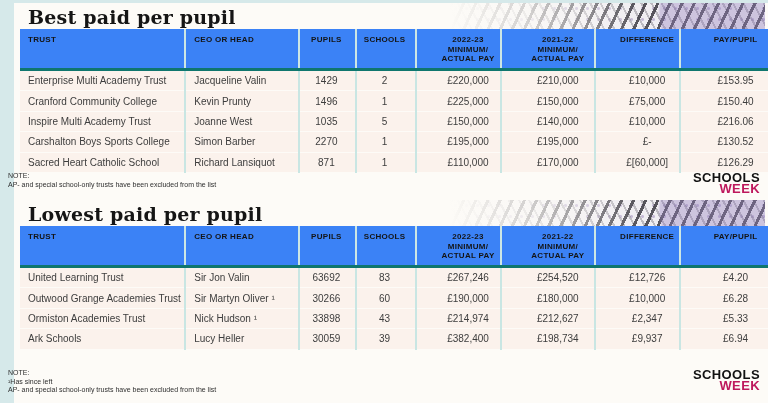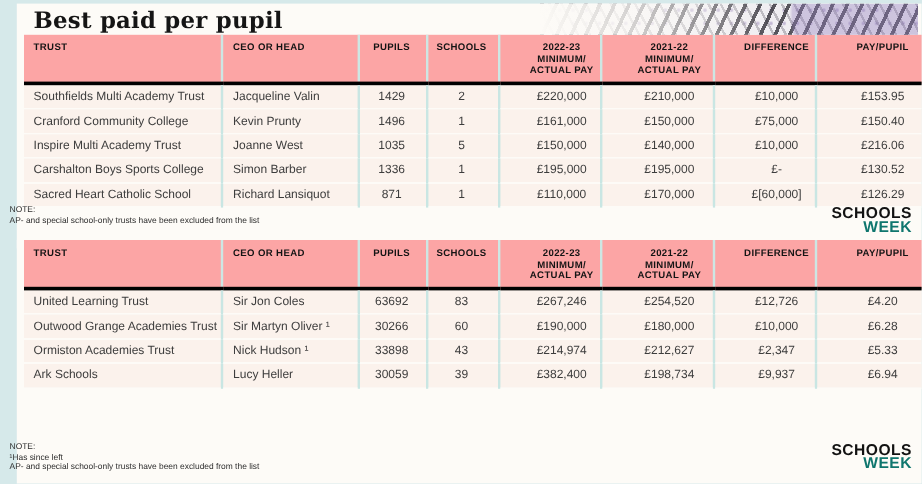--- a/index.html
+++ b/index.html
@@ -32,22 +32,22 @@
     background-size:auto,auto,auto,11px 11px;
   }
   .pattern::after{
     content:"";position:absolute;inset:0;
     background:linear-gradient(to right, #fdfbf7 0%, rgba(253,251,247,.75) 25%, rgba(253,251,247,0) 60%);
   }
   table{width:751px;border-collapse:collapse;table-layout:fixed;}
   col.c0{width:22%;}  col.c1{width:15.2%;} col.c2{width:7.6%;}  col.c3{width:7.9%;}
   col.c4{width:11.4%;}col.c5{width:12.5%;} col.c6{width:11.3%;} col.c7{width:12.1%;}
   thead th{
-    background:#fca5a5;height:33px;vertical-align:top;
-    padding:6px 3px 0 8px;border-bottom:3px solid #000000;border-right:2px solid #cde7e4;
+    background:#3b82f6;height:33px;vertical-align:top;
+    padding:6px 3px 0 8px;border-bottom:3px solid #0f766e;border-right:2px solid #cde7e4;
     font-size:8px;font-weight:bold;color:#141414;text-align:left;
     line-height:9.5px;letter-spacing:.3px;white-space:pre-line;
   }
   tbody td{
     background:#fbf2ec;height:19.4px;
     padding:0 3px 0 8px;border-right:2px solid #c9e6e3;border-bottom:1px solid #fdfbf7;
     font-size:10px;color:#3d3d3d;overflow:hidden;white-space:nowrap;
   }
   thead th:last-child, tbody td:last-child{border-right:none;}
   thead th:nth-child(3), thead th:nth-child(4),
@@ -55,21 +55,21 @@
   thead th:nth-child(n+5), tbody td:nth-child(n+5){padding-left:22px;text-align:center;}
   .note-strip{
     position:absolute;left:8px;right:8px;
     display:flex;justify-content:space-between;align-items:flex-start;
   }
   #note-strip-best{top:171px;height:27px;}
   #note-strip-lowest{top:368px;height:33px;}
   .note{font-size:7px;line-height:8.5px;color:#2e2e2e;padding-top:1px;}
   .logo{text-align:right;font-weight:bold;font-size:13px;line-height:10.5px;letter-spacing:.4px;padding-top:2px;}
   .logo-top{display:block;color:#121212;}
-  .logo-bottom{display:block;color:#0f766e;}
+  .logo-bottom{display:block;color:#be185d;}
 </style>
 </head>
 <body>
 
 <div>
 
   <section class="card" id="card-best">
     <div class="title-band">
       <h1 class="table-title">Best paid per pupil</h1>
       <div class="pattern"></div>
@@ -96,53 +96,53 @@
 ACTUAL PAY</th>
             <th>2021-22
 MINIMUM/
 ACTUAL PAY</th>
             <th>DIFFERENCE</th>
             <th>PAY/PUPIL</th>
           </tr>
       </thead>
       <tbody>
           <tr>
-            <td>Southfields Multi Academy Trust</td>
+            <td>Enterprise Multi Academy Trust</td>
             <td>Jacqueline Valin</td>
             <td>1429</td>
             <td>2</td>
             <td>£220,000</td>
             <td>£210,000</td>
             <td>£10,000</td>
             <td>£153.95</td>
           </tr>
           <tr>
             <td>Cranford Community College</td>
             <td>Kevin Prunty</td>
             <td>1496</td>
             <td>1</td>
-            <td>£161,000</td>
+            <td>£225,000</td>
             <td>£150,000</td>
             <td>£75,000</td>
             <td>£150.40</td>
           </tr>
           <tr>
             <td>Inspire Multi Academy Trust</td>
             <td>Joanne West</td>
             <td>1035</td>
             <td>5</td>
             <td>£150,000</td>
             <td>£140,000</td>
             <td>£10,000</td>
             <td>£216.06</td>
           </tr>
           <tr>
             <td>Carshalton Boys Sports College</td>
             <td>Simon Barber</td>
-            <td>1336</td>
+            <td>2270</td>
             <td>1</td>
             <td>£195,000</td>
             <td>£195,000</td>
             <td>£-</td>
             <td>£130.52</td>
           </tr>
           <tr>
             <td>Sacred Heart Catholic School</td>
             <td>Richard Lansiquot</td>
             <td>871</td>
@@ -161,20 +161,24 @@
         <div>NOTE:</div>
         <div>AP- and special school-only trusts have been excluded from the list</div>
       </div>
     <div class="logo">
       <span class="logo-top">SCHOOLS</span>
       <span class="logo-bottom">WEEK</span>
     </div>
   </div>
 
   <section class="card" id="card-lowest">
+    <div class="title-band">
+      <h1 class="table-title">Lowest paid per pupil</h1>
+      <div class="pattern"></div>
+    </div>
     <table>
       <colgroup>
         <col class="c0">
           <col class="c1">
           <col class="c2">
           <col class="c3">
         <col class="c4">
           <col class="c5">
           <col class="c6">
           <col class="c7">
@@ -191,21 +195,21 @@
             <th>2021-22
 MINIMUM/
 ACTUAL PAY</th>
             <th>DIFFERENCE</th>
             <th>PAY/PUPIL</th>
           </tr>
       </thead>
       <tbody>
           <tr>
             <td>United Learning Trust</td>
-            <td>Sir Jon Coles</td>
+            <td>Sir Jon Valin</td>
             <td>63692</td>
             <td>83</td>
             <td>£267,246</td>
             <td>£254,520</td>
             <td>£12,726</td>
             <td>£4.20</td>
           </tr>
           <tr>
             <td>Outwood Grange Academies Trust</td>
             <td>Sir Martyn Oliver ¹</td>

